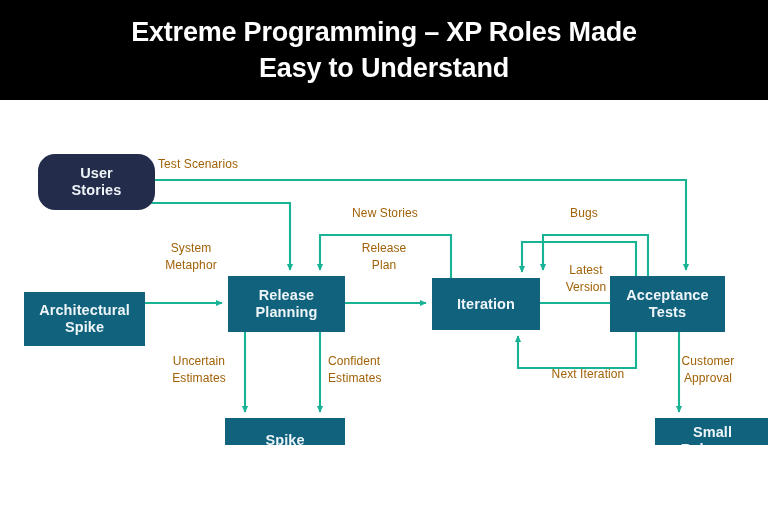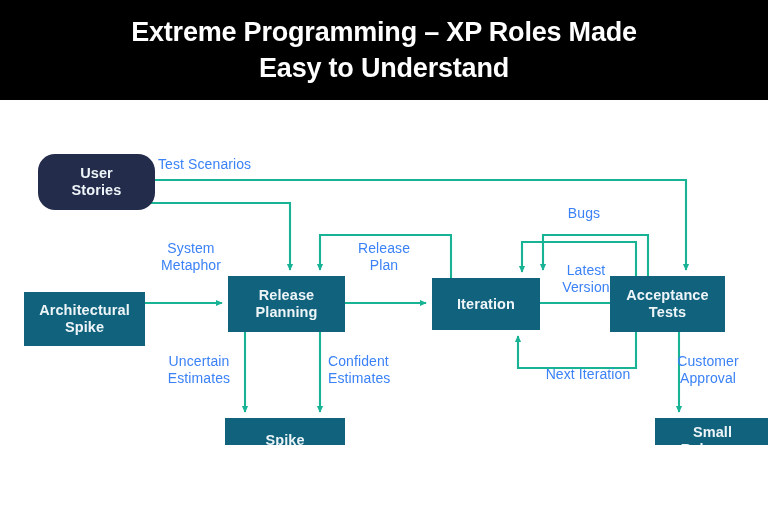--- a/index.html
+++ b/index.html
@@ -71,22 +71,22 @@
     font-weight: 600;
     letter-spacing: 0.1px;
     z-index: 3;
   }
   .node.navy { background: #242C4C; }
   .node-label { display: block; }
 
   
   .edge-label {
     position: absolute;
-    color: #3b82f6;
-    font-size: 14px;
+    color: #a16207;
+    font-size: 12px;
     line-height: 16.5px;
     letter-spacing: 0.1px;
     text-align: center;
     z-index: 4;
     white-space: pre-line;
   }
 </style>
 </head>
 <body>
 
@@ -156,20 +156,21 @@
     <div class="node" style="left:225px; top:318px; width:120px; height:44px;">
       <span class="node-label">Spike</span>
     </div>
 
     <div class="node" style="left:627px; top:318px; width:115px; height:46px;margin-left:28px;">
       <span class="node-label">Small<br>Releases</span>
     </div>
 
     <div class="edge-label" style="left:158px; top:56px; width:130px; text-align:left;">Test Scenarios</div>
     <div class="edge-label" style="left:148px; top:140px; width:86px; text-align:center;">System<br>Metaphor</div>
+    <div class="edge-label" style="left:330px; top:105px; width:110px; text-align:center;">New Stories</div>
     <div class="edge-label" style="left:348px; top:140px; width:72px; text-align:center;">Release<br>Plan</div>
     <div class="edge-label" style="left:551px; top:105px; width:66px; text-align:center;">Bugs</div>
     <div class="edge-label" style="left:550px; top:140px; width:72px; text-align:center;margin-top:22px;">Latest<br>Version</div>
     <div class="edge-label" style="left:150px; top:253px; width:98px; text-align:center;">Uncertain<br>Estimates</div>
     <div class="edge-label" style="left:328px; top:253px; width:98px; text-align:left;">Confident<br>Estimates</div>
     <div class="edge-label" style="left:528px; top:266px; width:120px; text-align:center;">Next Iteration</div>
     <div class="edge-label" style="left:662px; top:253px; width:92px; text-align:center;">Customer<br>Approval</div>
 
   </div>
 </div>

